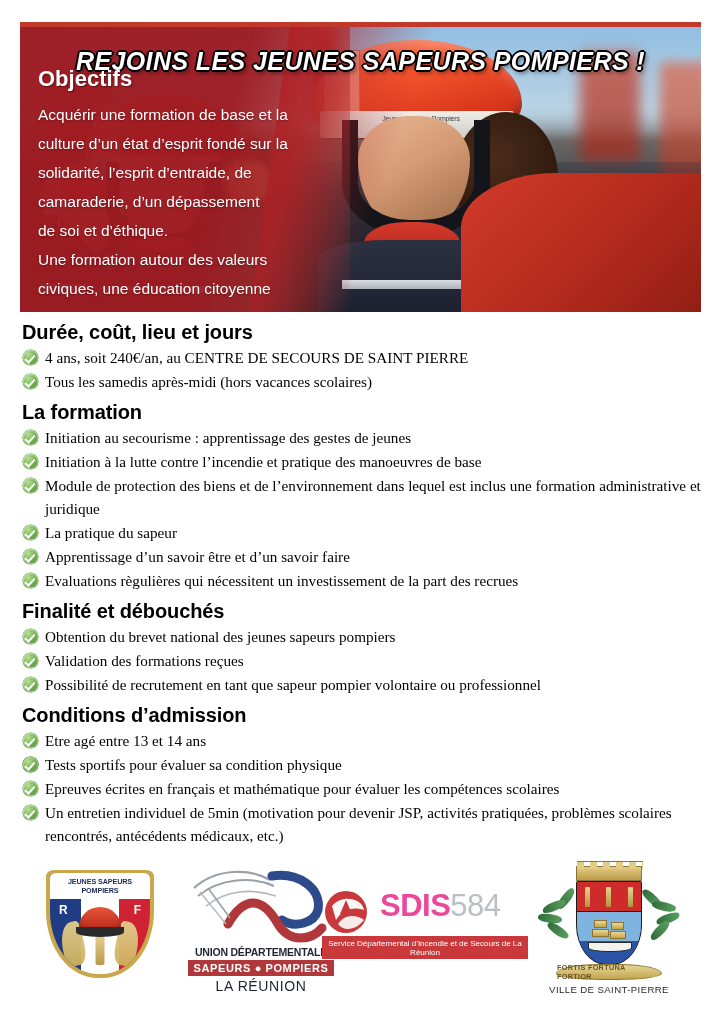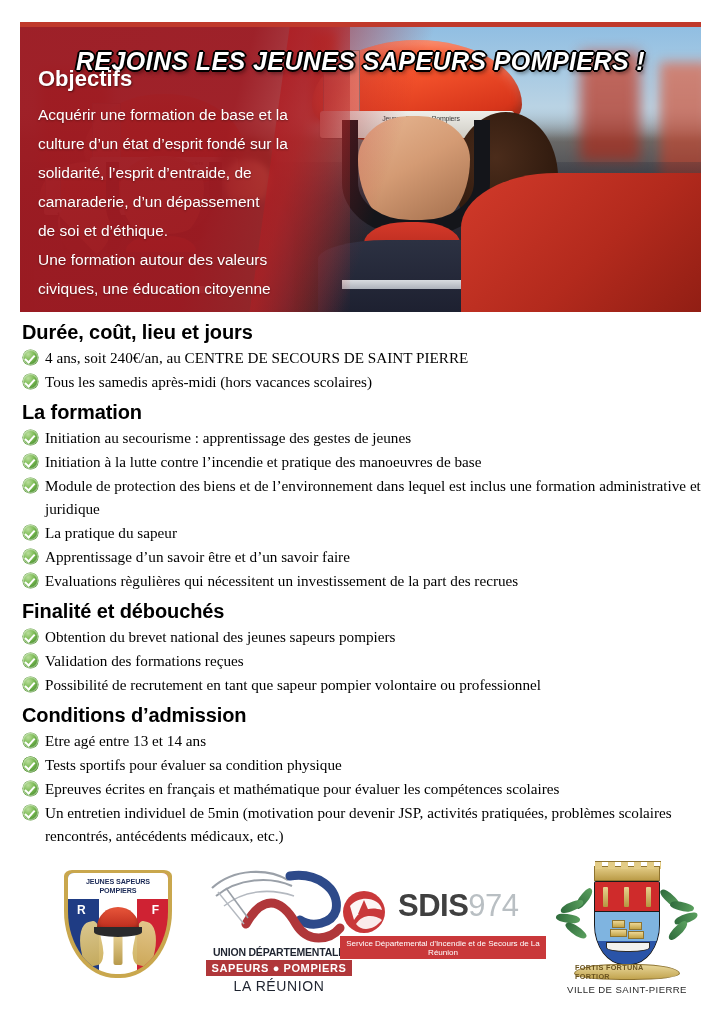--- a/index.html
+++ b/index.html
@@ -203,21 +203,21 @@
     content:"";
     position:absolute; left:4.1px; top:3.2px;
     width: 4px; height: 7.5px;
     border: solid #ffffff;
     border-width: 0 2px 2px 0;
     transform: rotate(42deg);
   }
 
   
   .logos {
-    position:absolute; left:24px; top:866px;
+    position:absolute; left:6px; top:866px;
     width: 684px; height: 140px;
   }
   .logo-box { position:absolute; }
 
   
   #logo-jsp { left: 32px; top: 4px; width: 130px; height: 116px; }
   .shield {
     position:absolute; left:8px; top:0; width:108px; height:108px;
     background:#c9a74d;
     border-radius: 8px 8px 48% 48% / 6px 6px 62% 62%;
@@ -275,21 +275,21 @@
     display:block; margin:2px auto 0; width:146px;
     background:#b0373a; color:#ffffff;
     font-size:11px; font-weight:bold; letter-spacing:.6px; padding:2px 0;
   }
   .ud-l3 { font-size:14px; color:#1f2430; letter-spacing:.6px; margin-top:2px; }
 
   
   #logo-sdis { left: 316px; top: 22px; width: 210px; height: 82px; }
   .sdis-emblem { position:absolute; left:0; top:2px; width:52px; height:46px; }
   .sdis-word { position:absolute; left:58px; top:0px; font-size:31px; font-weight:bold; letter-spacing:-.5px; }
-  .sdis-word .s1 { color:#404040; }
+  .sdis-word .s1 { color:#ec4899; }
   .sdis-word .s2 { color:#b9bfc3; font-weight:normal; }
   .sdis-tag {
     position:absolute; left:0; top:48px; width:206px;
     background:#c9383a; color:#ffffff;
     font-size:8.1px; text-align:center; padding:2.5px 0; letter-spacing:-.05px;
   }
 
   
   #logo-ville { left: 528px; top: -2px; width: 150px; height: 136px; }
   .crown {
@@ -507,21 +507,21 @@
     <div class="logo-box" id="logo-sdis">
       <div class="sdis-emblem">
         <svg viewBox="0 0 52 46" width="52" height="46" aria-hidden="true">
           <circle cx="24" cy="22" r="21" fill="#c9383a"></circle>
           <path d="M10 16 C20 4, 40 8, 42 20 C30 16, 20 20, 14 30 Z" fill="#ffffff" opacity=".95"></path>
           <path d="M16 34 C22 24, 34 24, 42 30 C34 40, 22 42, 16 34 Z" fill="#ffffff" opacity=".9"></path>
           <path d="M24 10 L30 24 L18 24 Z" fill="#c9383a"></path>
         </svg>
       </div>
       <div class="sdis-word">
-        <span class="s1">SDIS</span><span class="s2">974</span>
+        <span class="s1">SDIS</span><span class="s2">584</span>
       </div>
       <div class="sdis-tag">Service Départemental d’Incendie et de Secours de La Réunion</div>
     </div>
 
     <div class="logo-box" id="logo-ville">
       <div class="crown"></div>
       <div class="palm-l">
         <div class="frond" style="left:16px; top:0; transform: rotate(-48deg);"></div>
         <div class="frond" style="left:4px; top:8px; transform: rotate(-18deg);"></div>
         <div class="frond" style="left:0px; top:20px; transform: rotate(14deg);"></div>

